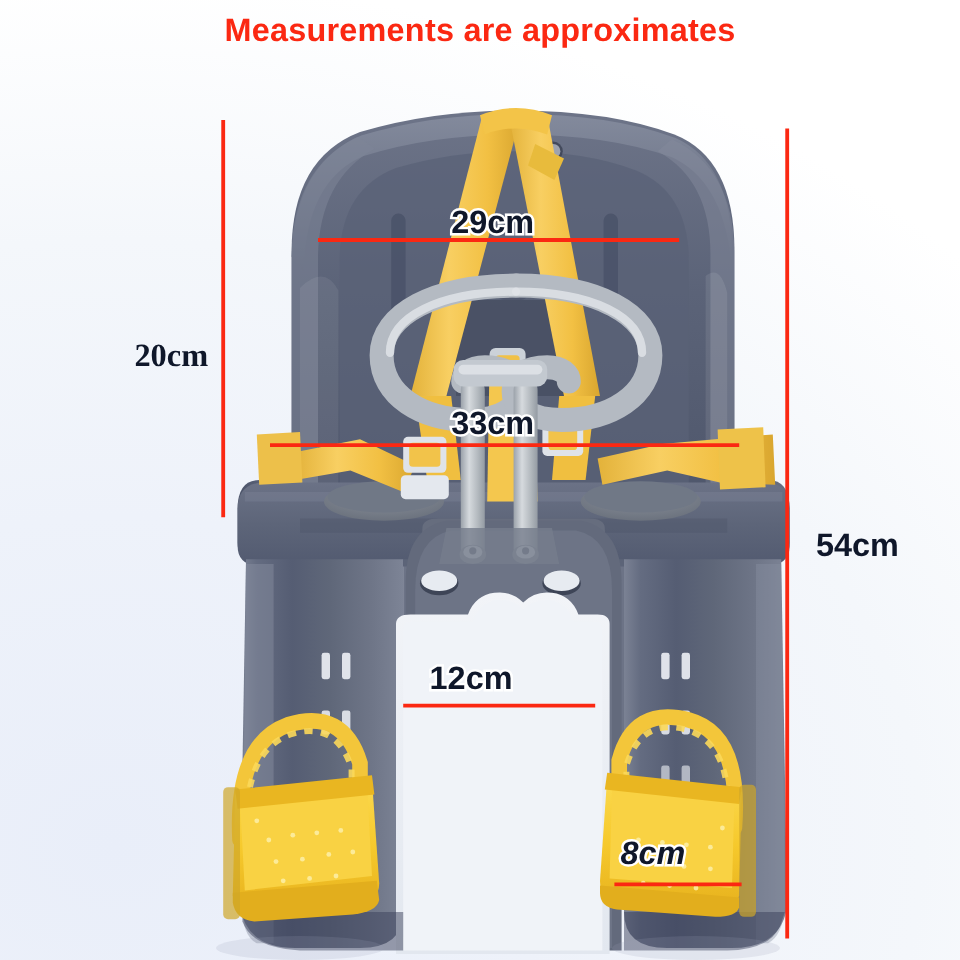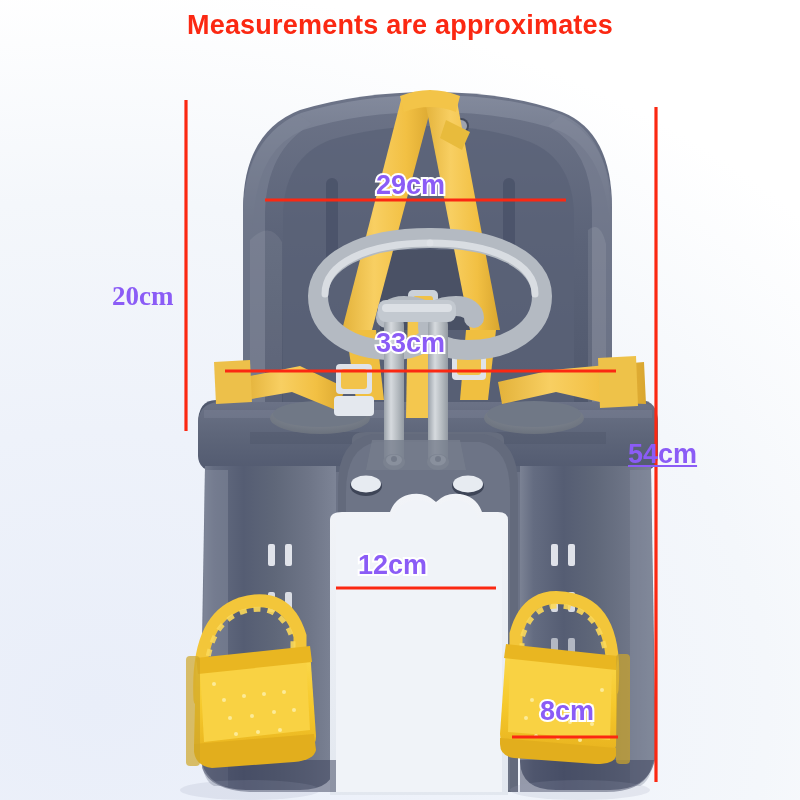--- a/index.html
+++ b/index.html
@@ -24,36 +24,36 @@
     text-align:center;
     font-size:27px;font-weight:bold;
     color:#fb2812;
     letter-spacing:.2px;
     white-space:nowrap;
   }
 
   .dimlabel{
     position:absolute;
     font-size:27px;font-weight:bold;
-    color:#8b5cf6;
+    color:#0f172a;
     white-space:nowrap;
     line-height:1;
   }
   .outlined{
     -webkit-text-stroke:4px #ffffff;
     paint-order:stroke fill;
   }
   .plain{ -webkit-text-stroke:0; }
 
   .l20{ left:112px; top:283px;font-family:Liberation Serif, serif; }
   .l29{ left:376px; top:172px; }
-  .l33{ left:376px; top:330px; }
-  .l54{ left:628px; top:441px;text-decoration:underline; }
+  .l33{ left:376px; top:340px; }
+  .l54{ left:680px; top:441px; }
   .l12{ left:358px; top:552px; }
-  .l8 { left:540px; top:698px; }
+  .l8 { left:517px; top:698px;font-style:italic; }
 </style>
 </head>
 <body>
 
 <div id="stage">
   <div class="bg"></div>
 
   <svg id="photo" viewBox="0 0 800 800">
     <defs>
       <linearGradient id="gBody" x1="0" y1="0" x2="1" y2="0">

